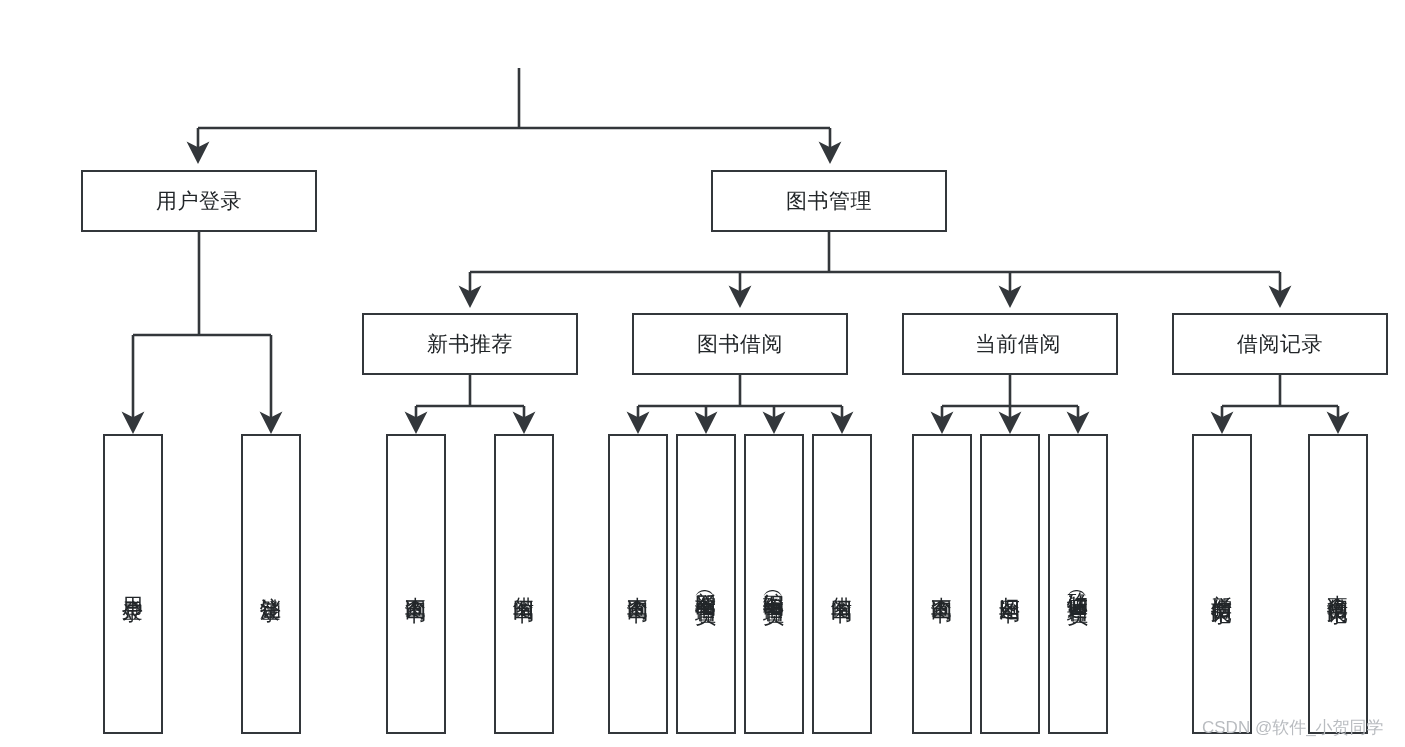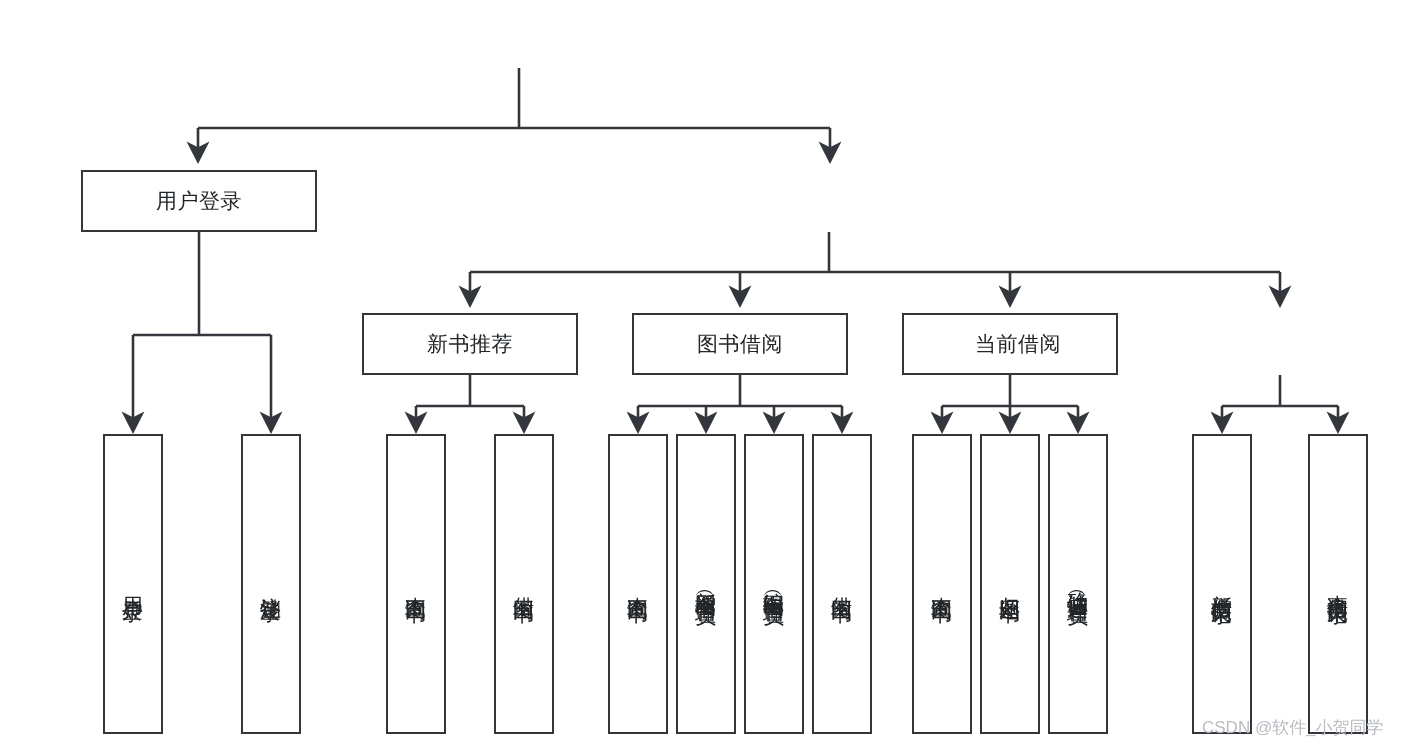--- a/index.html
+++ b/index.html
@@ -128,33 +128,39 @@
       <path d="M1222,406 L1222,422" marker-end="url(#arrow)"></path>
       <path d="M1338,406 L1338,422" marker-end="url(#arrow)"></path>
     </g>
   </svg>
 
 
   <div class="node h" style="left:81px; top:170px; width:236px; height:62px;">
     <span class="node-label">用户登录</span>
   </div>
 
+  <div class="node h" style="left:711px; top:170px; width:236px; height:62px;">
+    <span class="node-label">图书管理</span>
+  </div>
 
   <div class="node h" style="left:362px; top:313px; width:216px; height:62px;">
     <span class="node-label">新书推荐</span>
   </div>
 
   <div class="node h" style="left:632px; top:313px; width:216px; height:62px;">
     <span class="node-label">图书借阅</span>
   </div>
 
   <div class="node h" style="left:902px; top:313px; width:216px; height:62px;padding-left:16px;">
     <span class="node-label">当前借阅</span>
   </div>
 
+  <div class="node h" style="left:1172px; top:313px; width:216px; height:62px;">
+    <span class="node-label">借阅记录</span>
+  </div>
 
   <div class="node v" style="left:103px; top:434px; width:60px; height:300px;">
     <span class="node-label">用户登录</span>
   </div>
 
   <div class="node v" style="left:241px; top:434px; width:60px; height:300px;">
     <span class="node-label">注销登录</span>
   </div>
 
   <div class="node v" style="left:386px; top:434px; width:60px; height:300px;">

